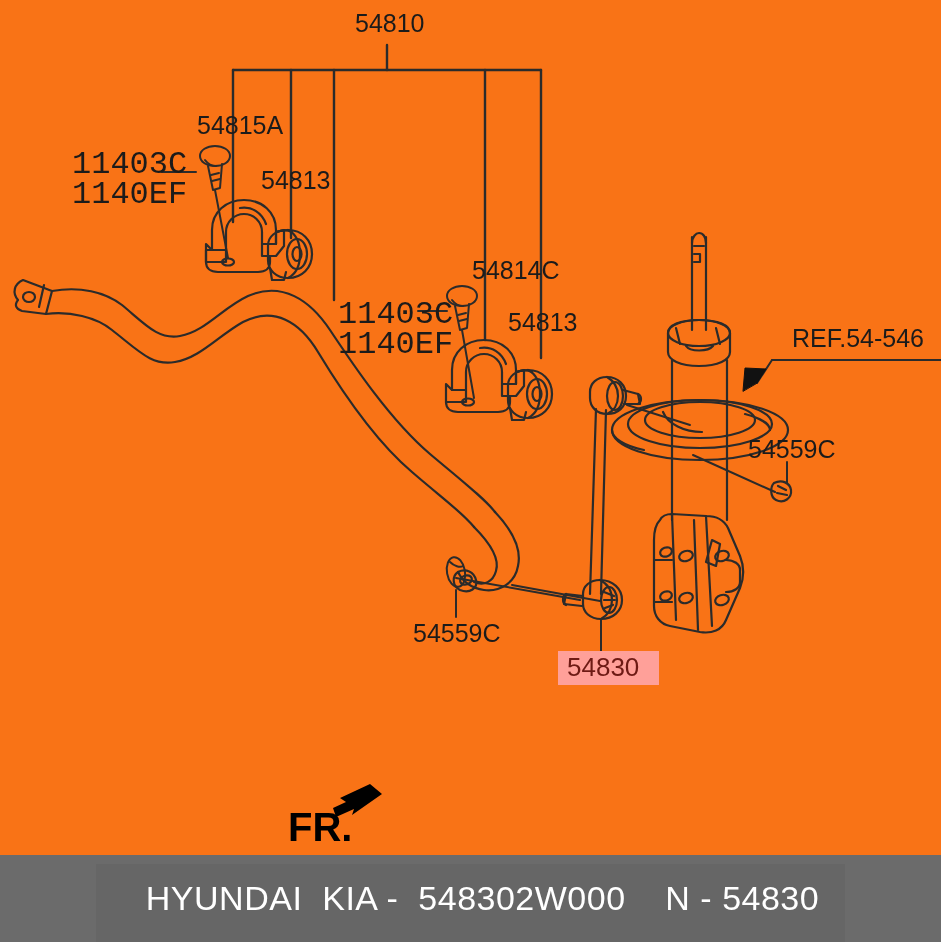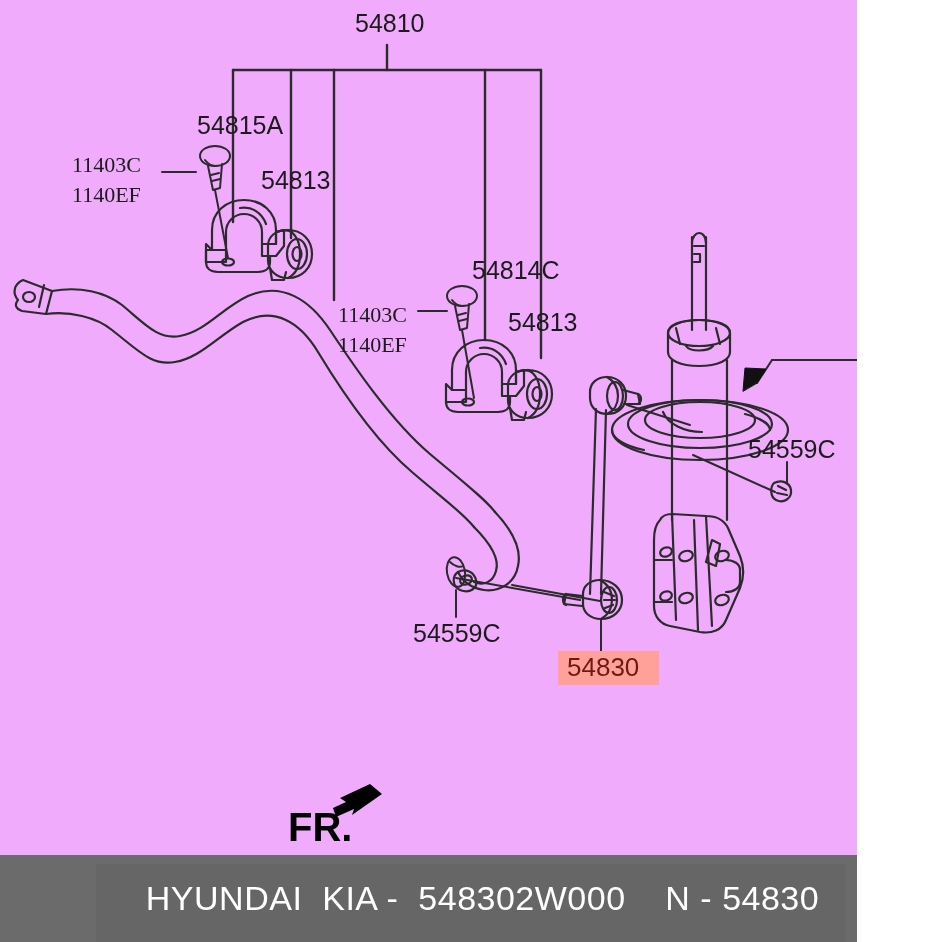--- a/index.html
+++ b/index.html
@@ -5,45 +5,45 @@
   html, body {
     margin: 0;
     padding: 0;
     background: #ffffff;
   }
   body {
     font-family: "Liberation Sans", sans-serif;
   }
   #page {
     position: relative;
-    width: 857px;
+    width: 941px;
     height: 942px;
-    background: #f0abfc;
+    background: #f97316;
     overflow: hidden;
   }
   #diagram-svg {
     position: absolute;
     left: 0;
     top: 0;
     width: 941px;
     height: 942px;
   }
   .lbl {
     position: absolute;
     font-family: "Liberation Sans", sans-serif;
     font-size: 25px;
     color: #1b1b1b;
     white-space: nowrap;
     letter-spacing: 0px;
     line-height: 30px;
   }
   .lbl2 {
     position: absolute;
-    font-family: Liberation Serif, serif;
-    font-size: 22px;
+    font-family: Liberation Mono, monospace;
+    font-size: 32px;
     color: #1b1b1b;
     white-space: nowrap;
     line-height: 30px;
   }
   .lbl2 span { display: block; }
   .hl-box {
     position: absolute;
     background: #ffa099;
     color: #6e1a14;
     font-family: "Liberation Sans", sans-serif;
@@ -317,20 +317,21 @@
 
   <div class="lbl2" style="left:338px; top:300px;">
     <span>11403C</span>
     <span>1140EF</span>
   </div>
 
   <div class="lbl" style="left:472px; top:255px;">54814C</div>
 
   <div class="lbl" style="left:508px; top:307px;">54813</div>
 
+  <div class="lbl" style="left:792px; top:323px;">REF.54-546</div>
 
   <div class="lbl" style="left:748px; top:434px;">54559C</div>
 
   <div class="lbl" style="left:413px; top:618px;">54559C</div>
 
   <div class="hl-box" style="left:558px; top:651px;">54830</div>
 
   <div class="fr-label" style="left:288px; top:805px;">FR.</div>
   <svg style="position:absolute; left:330px; top:782px; width:56px; height:40px;" viewBox="0 0 56 40">
     <polygon points="40,2 10,16 16,20 3,26 6,35 24,27 22,33 52,12" fill="#000000"></polygon>

